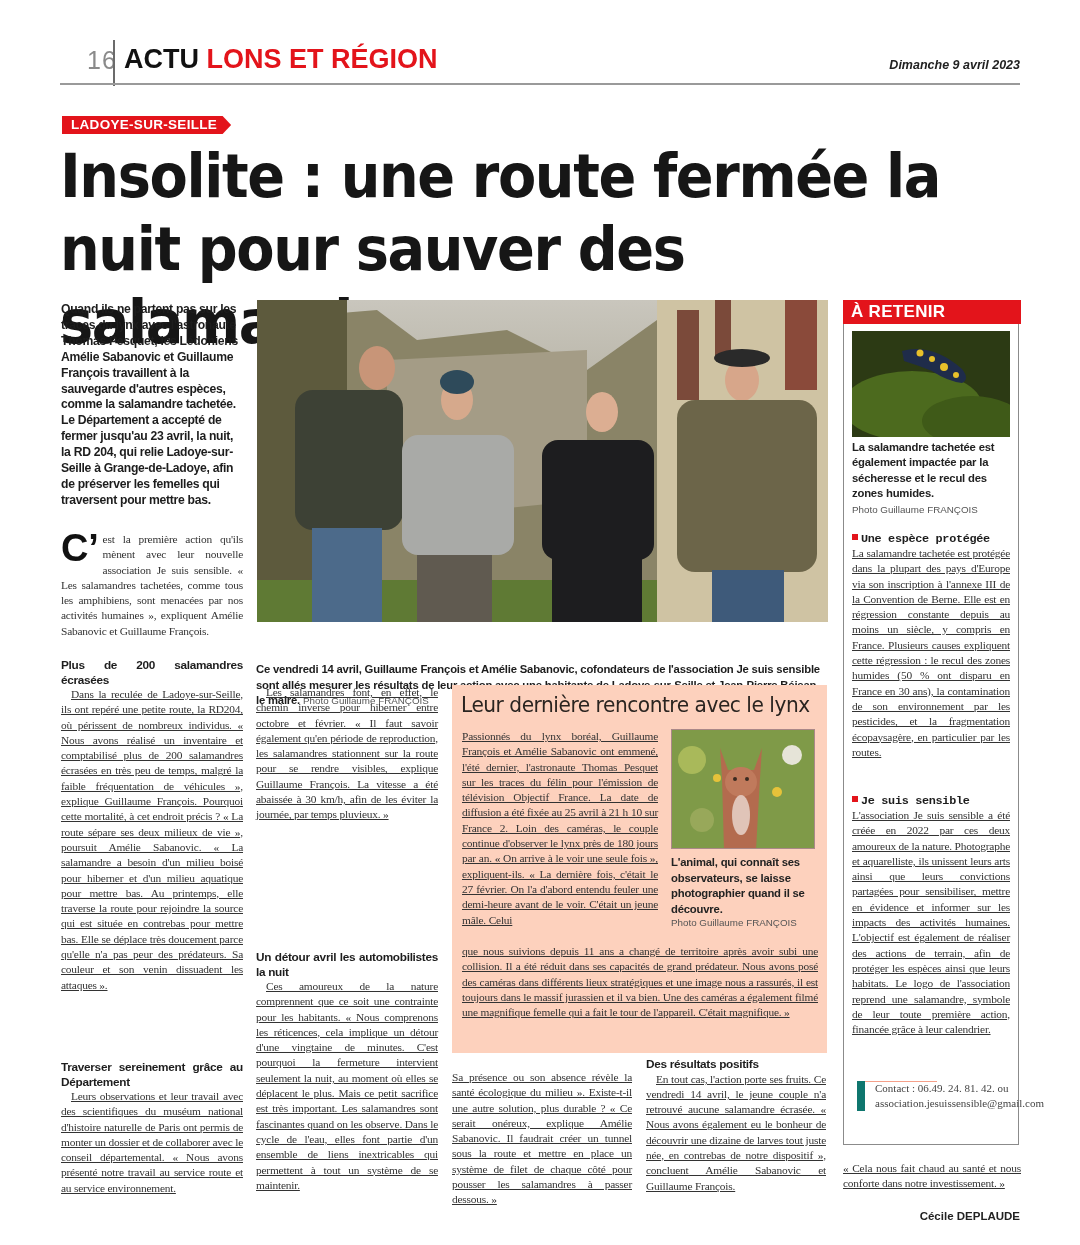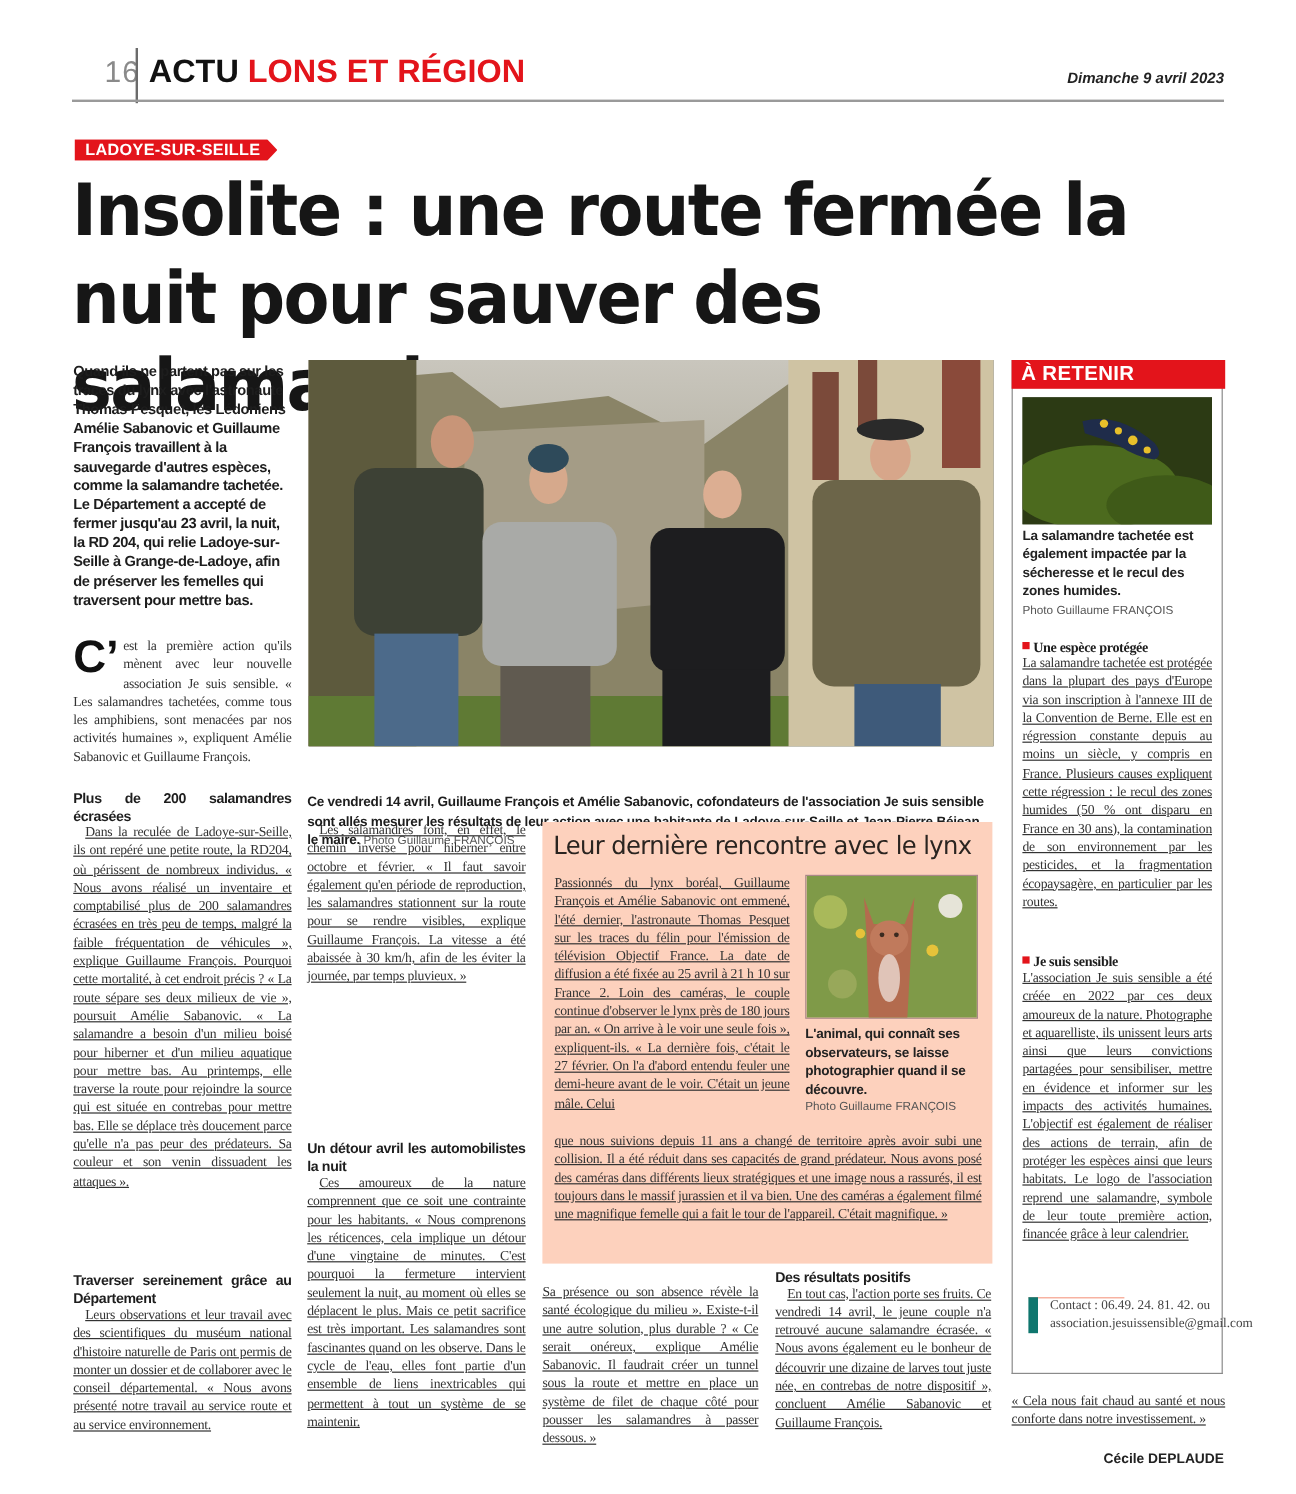--- a/index.html
+++ b/index.html
@@ -54,21 +54,21 @@
   .lynx-photo { left: 671px; top: 729px; width: 144px; height: 120px; overflow: hidden; border: 1px solid #a88; }
   .lynx-caption { left: 671px; top: 855px; width: 150px; font-family: "Liberation Sans", sans-serif; font-weight: bold; font-size: 11.3px; line-height: 15.5px; color: #222; letter-spacing: -0.2px; }
   .lynx-credit { left: 671px; top: 917px; font-family: "Liberation Sans", sans-serif; font-size: 9.8px; color: #555; }
 
   
   .retenir-box { left: 843px; top: 300px; width: 176px; height: 845px; border: 1px solid #8b8b8b; border-top: none; }
   .retenir-head { left: 843px; top: 300px; width: 178px; height: 24px; background: #e3141b; color: #fff; font-family: "Liberation Sans", sans-serif; font-weight: bold; font-size: 17px; padding: 2px 0 16px 8px; letter-spacing: 0.3px; }
   .sal-photo { left: 852px; top: 331px; width: 158px; height: 106px; overflow: hidden; background: #2f3b18; }
   .sal-caption { left: 852px; top: 440px; width: 164px; font-family: "Liberation Sans", sans-serif; font-weight: bold; font-size: 11.3px; line-height: 15.4px; color: #222; letter-spacing: -0.2px; }
   .sal-credit { left: 852px; top: 504px; font-family: "Liberation Sans", sans-serif; font-size: 9.8px; color: #555; }
-  .side-sub { font-family: Liberation Serif, serif; font-weight: bold; font-size: 11.8px; line-height: 14px; color: #1d1d1d; letter-spacing: -0.3px; }
+  .side-sub { font-family: Liberation Mono, monospace; font-weight: bold; font-size: 11.8px; line-height: 14px; color: #1d1d1d; letter-spacing: -0.3px; }
   .side-sub .sq { display: inline-block; width: 6px; height: 6px; background: #e3141b; margin-right: 3px; vertical-align: 2px; }
   .side1 { left: 852px; top: 532px; width: 158px; }
   .side2 { left: 852px; top: 794px; width: 158px; }
   .side1 p, .side2 p { text-indent: 0; }
   .contact { left: 857px; top: 1081px; width: 156px; border-left: 8px solid #0f766e; padding-left: 10px; font-size: 11px; line-height: 15px; color: #444; }
   .contact-rule { left: 857px; top: 1081px; width: 80px; height: 1px; background: #f5a08a; }
   .quote-end { left: 843px; top: 1161px; width: 178px; }
   .quote-end p { text-indent: 0; }
   .author { right: 60px; top: 1210px; font-family: "Liberation Sans", sans-serif; font-weight: bold; font-size: 11.5px; color: #222; }
 </style>

